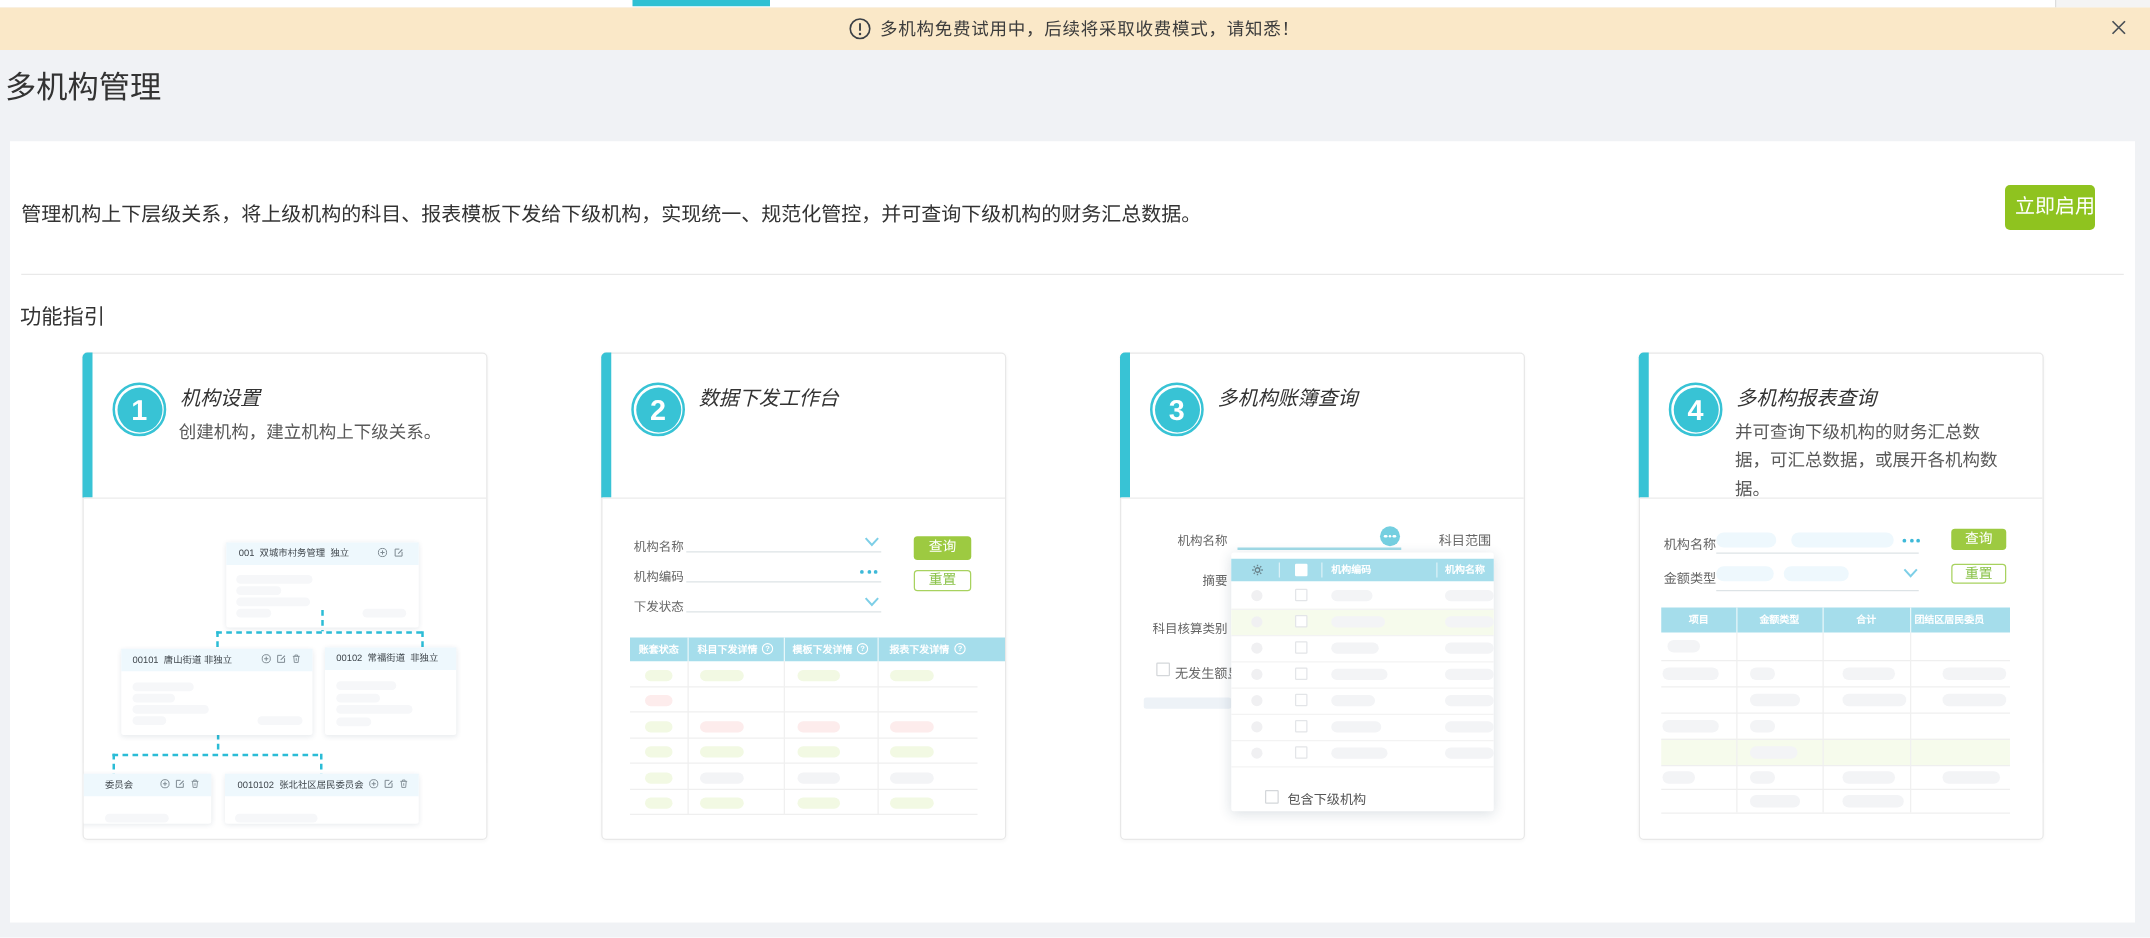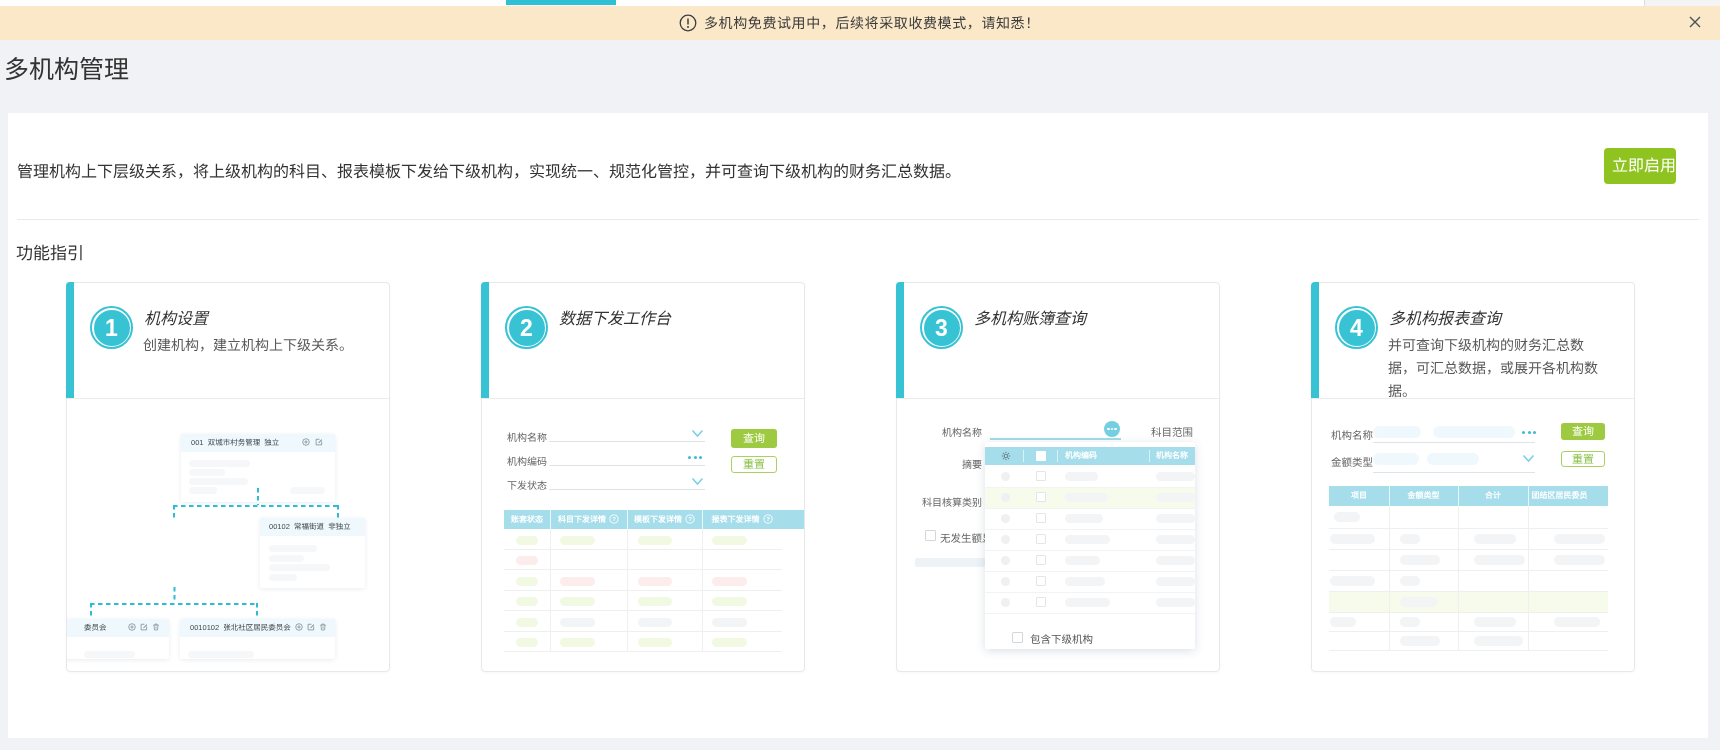--- a/index.html
+++ b/index.html
@@ -105,20 +105,43 @@
           <path d="M191 89 V106"></path>
           <path d="M106 107 H272"></path>
           <path d="M107 106 V121"></path>
           <path d="M271 106 V121"></path>
           <path d="M107.5 188 V204"></path>
           <path d="M23 205 H191"></path>
           <path d="M24 204 V221"></path>
           <path d="M190 204 V221"></path>
         </g>
       </svg>
+<div class="node" style="left:30px;top:120px;width:153px;height:69px">
+        <div class="nh">
+          <span style="position:absolute;left:9px">00101&nbsp; 唐山街道 非独立</span>
+          <div class="nicons" style="right:9px;top:4px;display:flex;gap:4px">
+            <svg class="ic" width="8" height="8" viewBox="0 0 10 10">
+              <circle cx="5" cy="5" r="4.1" fill="none" stroke="#7f8b93" stroke-width="1"></circle>
+              <path d="M5 2.9 V7.1 M2.9 5 H7.1" stroke="#7f8b93" stroke-width="1"></path>
+            </svg>
+            <svg class="ic" width="8" height="8" viewBox="0 0 10 10">
+              <path d="M8.3 4.4 V8.6 H1.4 V1.6 H5.6" fill="none" stroke="#7f8b93" stroke-width="1"></path>
+              <path d="M4 6 L8.2 1.6 L9 2.4 L4.8 6.6 Z" fill="#7f8b93" stroke="none"></path>
+            </svg>
+            <svg class="ic" width="8" height="8" viewBox="0 0 10 10">
+              <path d="M1.6 2.6 H8.4 M3.7 2.6 V1.3 H6.3 V2.6 M2.5 2.6 L3.1 8.7 H6.9 L7.5 2.6 M5 4.4 V7" fill="none" stroke="#7f8b93" stroke-width="0.9"></path>
+            </svg>
+          </div>
+        </div>
+        <div class="pill" style="left:9px;top:27px;width:49px;height:7px"></div>
+        <div class="pill" style="left:9px;top:36px;width:34px;height:7px"></div>
+        <div class="pill" style="left:9px;top:45px;width:61px;height:7px"></div>
+        <div class="pill" style="left:9px;top:54px;width:27px;height:7px"></div>
+        <div class="pill" style="left:109px;top:54px;width:36px;height:7px"></div>
+      </div>
 <div class="node" style="left:193px;top:119px;width:105px;height:70px">
         <div class="nh">
           <span style="position:absolute;left:9px">00102&nbsp; 常福街道&nbsp; 非独立</span>
         </div>
         <div class="pill" style="left:9px;top:27px;width:48px;height:7px"></div>
         <div class="pill" style="left:9px;top:37px;width:35px;height:7px"></div>
         <div class="pill" style="left:9px;top:46px;width:61px;height:7px"></div>
         <div class="pill" style="left:9px;top:56px;width:28px;height:7px"></div>
       </div>
 <div class="node" style="left:-54px;top:220px;width:156px;height:40px">

